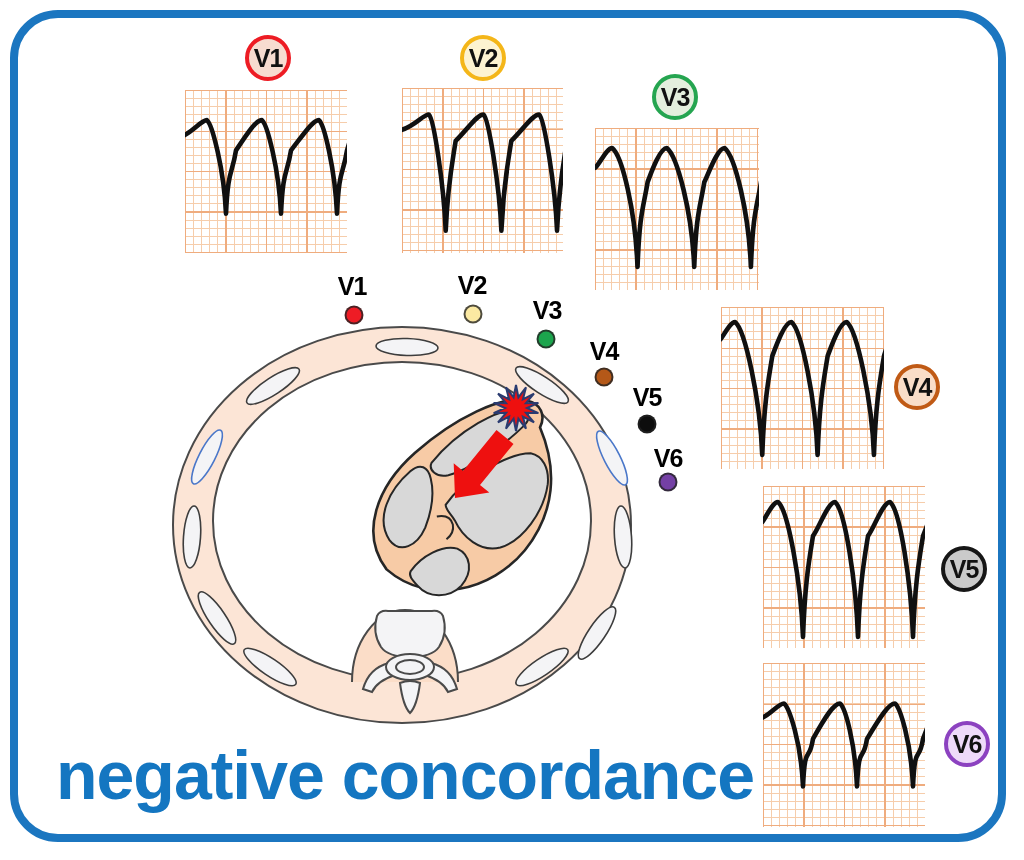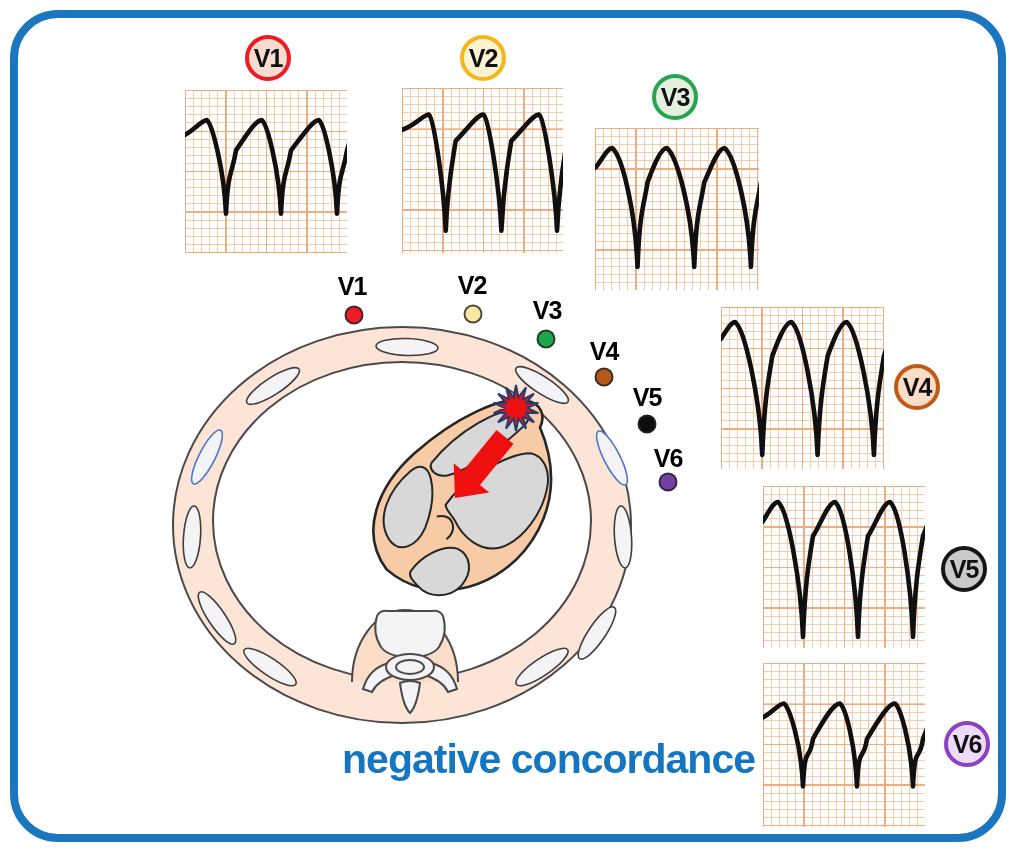--- a/index.html
+++ b/index.html
@@ -27,22 +27,22 @@
   .cavity{fill:#fff;stroke:var(--outline);stroke-width:2;}
   .bump{fill:var(--bump);stroke:var(--outline);stroke-width:2;}
   .rib{fill:var(--rib);stroke:#3d3d3d;stroke-width:1.6;}
   .rib.blue{stroke:var(--ribblue);}
   .bone{fill:var(--rib);stroke:var(--outline);stroke-width:2;}
   .wall{fill:var(--wall);stroke:var(--heartline);stroke-width:2.6;}
   .chamber{fill:var(--chamber);stroke:var(--heartline);stroke-width:2;}
   .curl{fill:none;stroke:var(--heartline);stroke-width:2;}
   .arrow{fill:var(--red);}
   .star{fill:var(--red);stroke:var(--starline);stroke-width:2;}
-  .title{position:absolute;left:55px;top:736px;width:700px;text-align:right;
-         font-weight:bold;font-size:41px;letter-spacing:-1px;color:var(--titleblue);}
+  .title{position:absolute;left:55px;top:736px;width:700px;text-align:center;
+         font-weight:bold;font-size:68px;letter-spacing:-1px;color:var(--titleblue);}
 </style>
 </head>
 <body>
 
 <div class="stage">
 
   <div class="frame"></div>
 
   <div class="strip" style="left:185px;top:90px;width:162px;height:163px">
     <svg viewBox="0 0 162 162" preserveAspectRatio="none">

